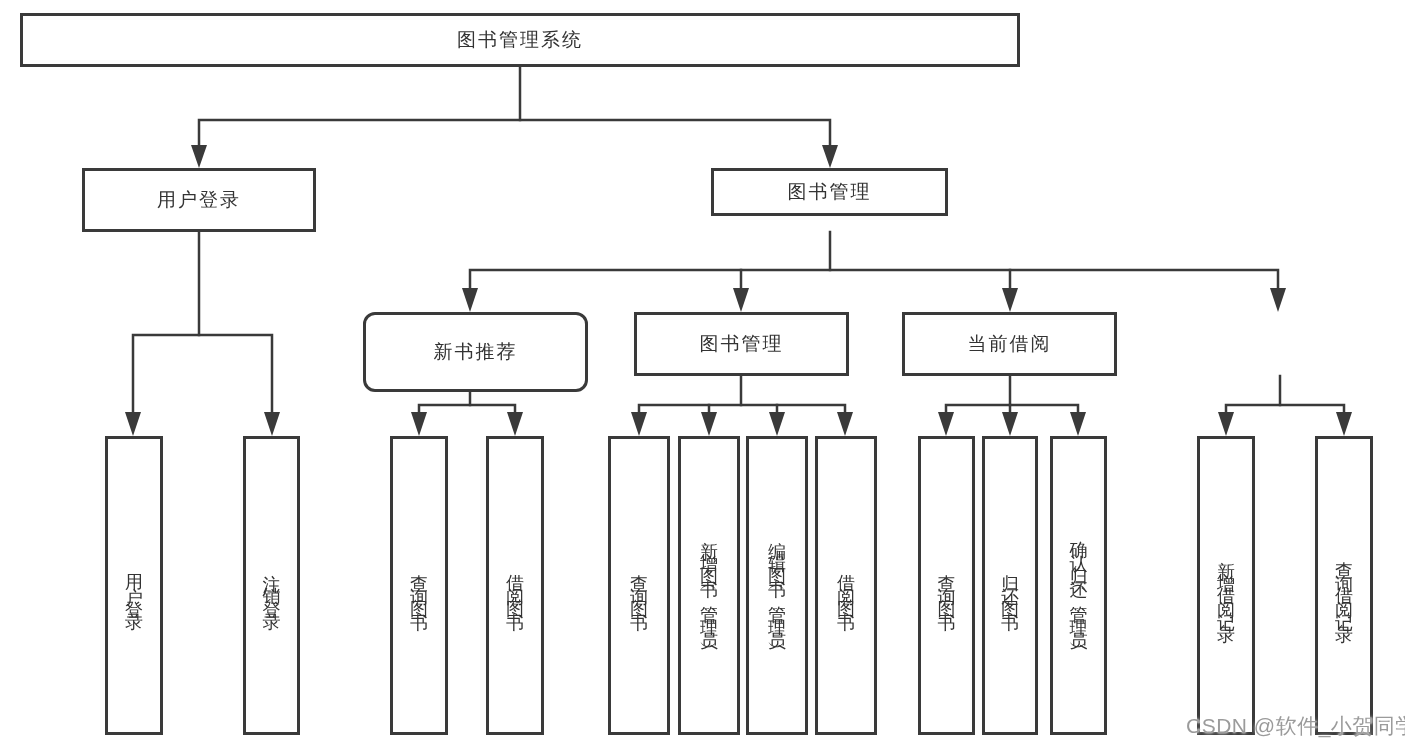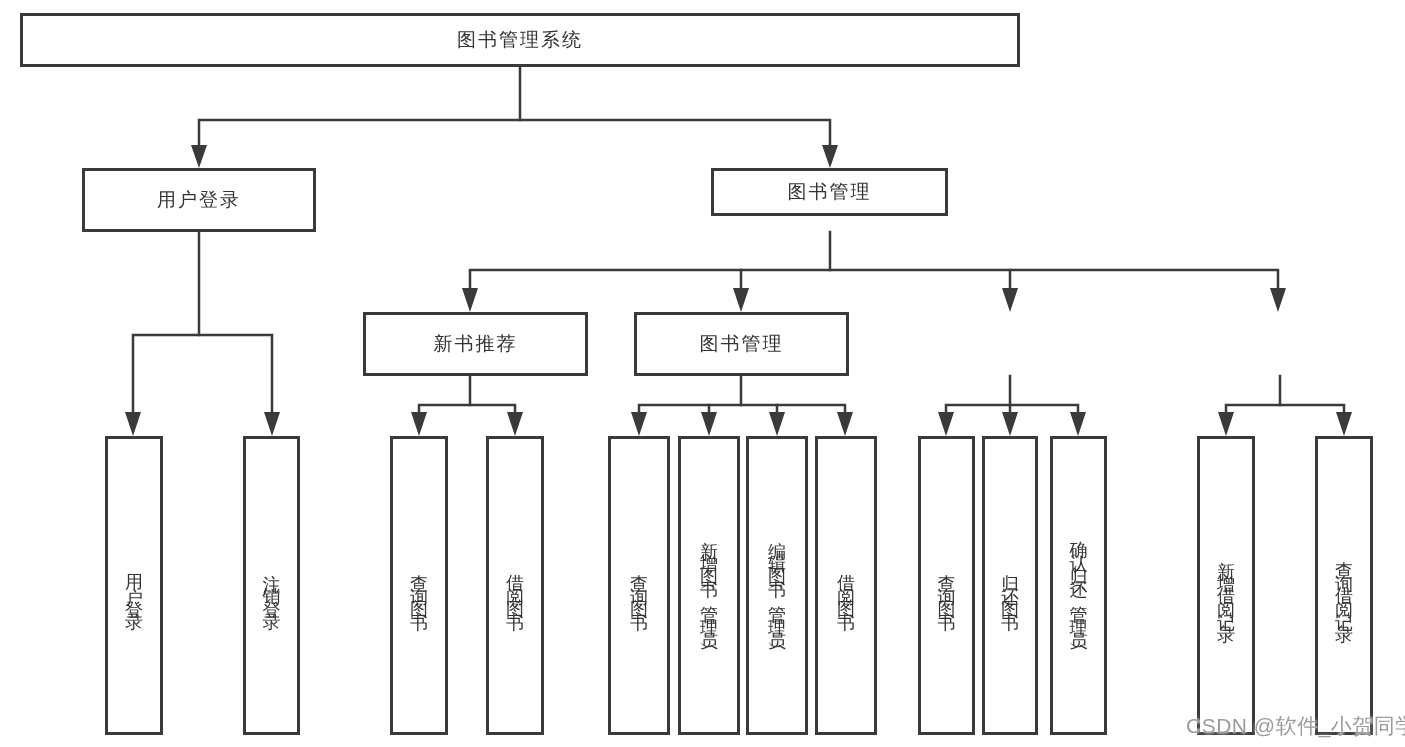--- a/index.html
+++ b/index.html
@@ -101,25 +101,28 @@
     <span>图书管理系统</span>
   </div>
 
   <div class="node" style="left:82px;top:168px;width:234px;height:64px;">
     <span>用户登录</span>
   </div>
   <div class="node" style="left:711px;top:168px;width:237px;height:48px;">
     <span>图书管理</span>
   </div>
 
-  <div class="node" style="left:363px;top:312px;width:225px;height:64px;">
+  <div class="node" style="left:363px;top:312px;width:225px;height:80px;border-radius:12px;">
     <span>新书推荐</span>
   </div>
   <div class="node" style="left:634px;top:312px;width:215px;height:64px;">
     <span>图书管理</span>
+  </div>
+  <div class="node" style="left:902px;top:312px;width:215px;height:64px;">
+    <span>当前借阅</span>
   </div>
 
   <div class="leaf" style="left:105px;width:58px;">
     <span class="vtext">用户登录</span>
   </div>
   <div class="leaf" style="left:243px;width:57px;">
     <span class="vtext">注销登录</span>
   </div>
   <div class="leaf" style="left:390px;width:58px;">
     <span class="vtext">查询图书</span>

